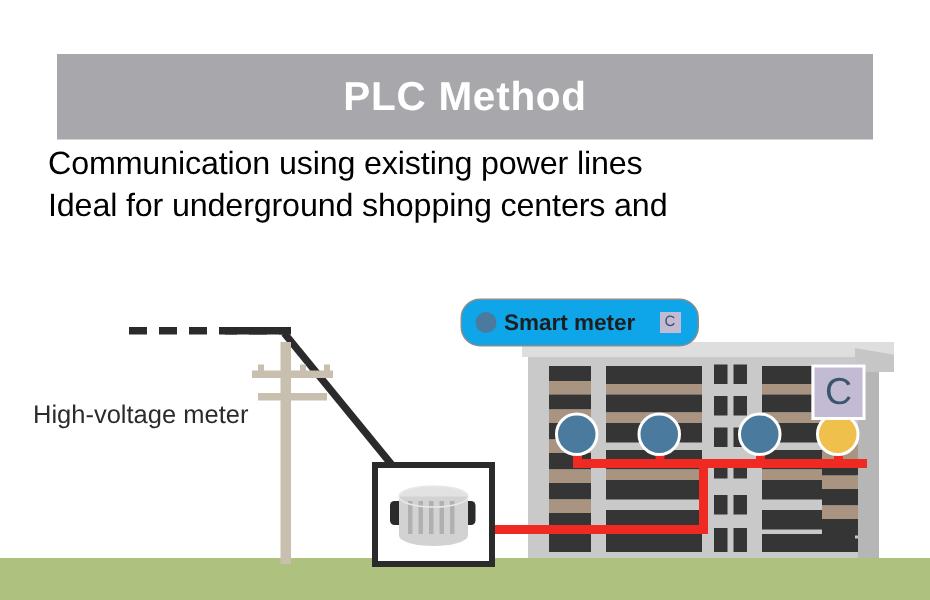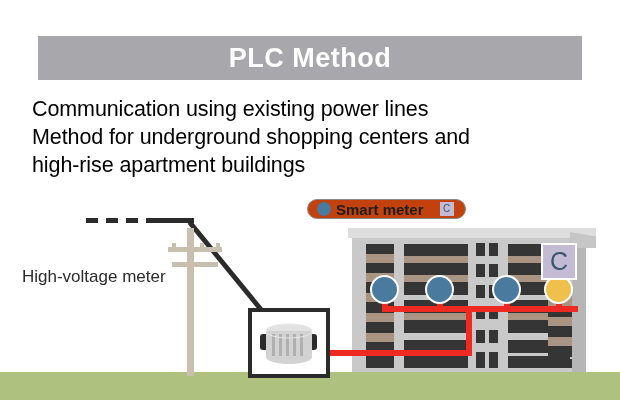--- a/index.html
+++ b/index.html
@@ -17,21 +17,21 @@
     background: #ffffff;
     overflow: hidden;
   }
 
   
   .title-bar {
     position: absolute;
     left: 38px;
     top: 36px;
     width: 544px;
-    height: 44px;
+    height: 57px;
     background: #a8a8ac;
     display: flex;
     align-items: center;
     justify-content: center;
   }
   .title-text {
     color: #ffffff;
     font-size: 27px;
     font-weight: bold;
     letter-spacing: 0.5px;
@@ -49,24 +49,24 @@
     line-height: 28px;
     letter-spacing: -0.1px;
   }
   .subtitle div { white-space: nowrap; }
 
   
   .legend {
     position: absolute;
     left: 307px;
     top: 199px;
-    height: 20px;
+    height: 32px;
     padding: 0 11px 0 9px;
     box-sizing: border-box;
-    background: #c2410c;
+    background: #0ea5e9;
     border: 1.4px solid #8b8b8b;
     border-radius: 13px;
     display: flex;
     align-items: center;
     gap: 16px;
     z-index: 40;
   }
   .legend-item {
     display: flex;
     align-items: center;
@@ -283,22 +283,21 @@
 <body>
 
 <div id="stage">
 
   <div class="title-bar">
     <div class="title-text">PLC Method</div>
   </div>
 
   <div class="subtitle">
     <div>Communication using existing power lines</div>
-    <div>Method for underground shopping centers and</div>
-    <div>high-rise apartment buildings</div>
+    <div>Ideal for underground shopping centers and</div>
   </div>
 
   <div class="ground"></div>
 
   <div class="legend">
     <div class="legend-item">
       <div class="legend-dot"></div>
       <div class="legend-label">Smart meter</div>
     </div>
     <div class="legend-item">

